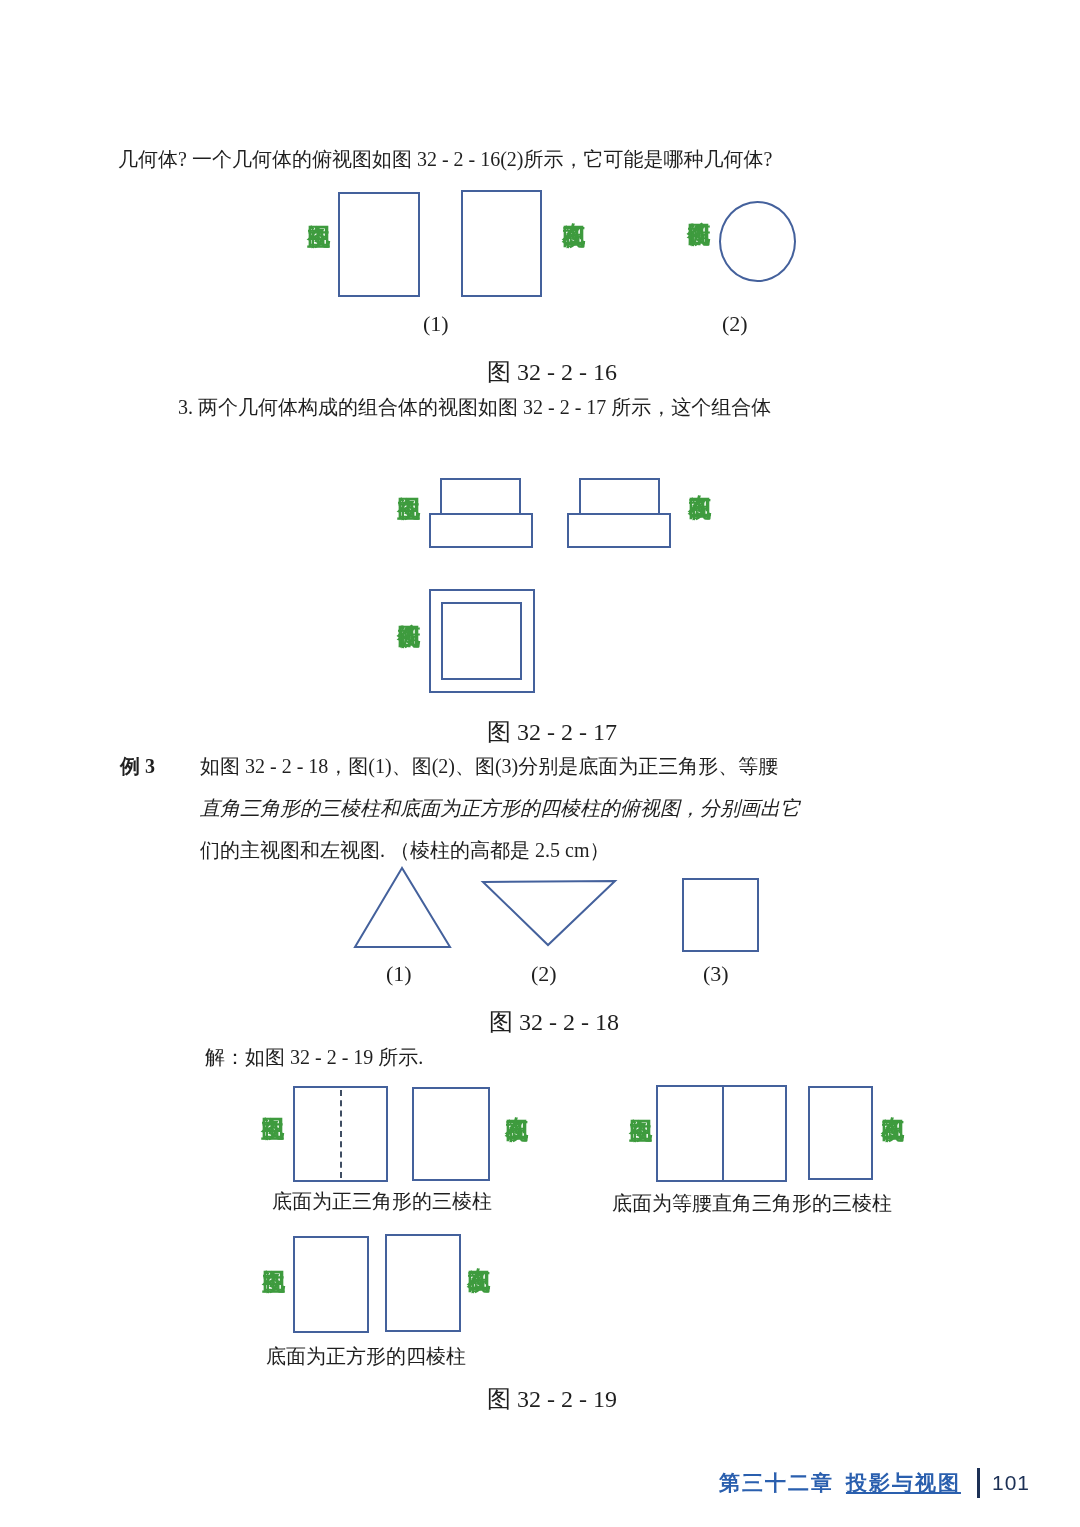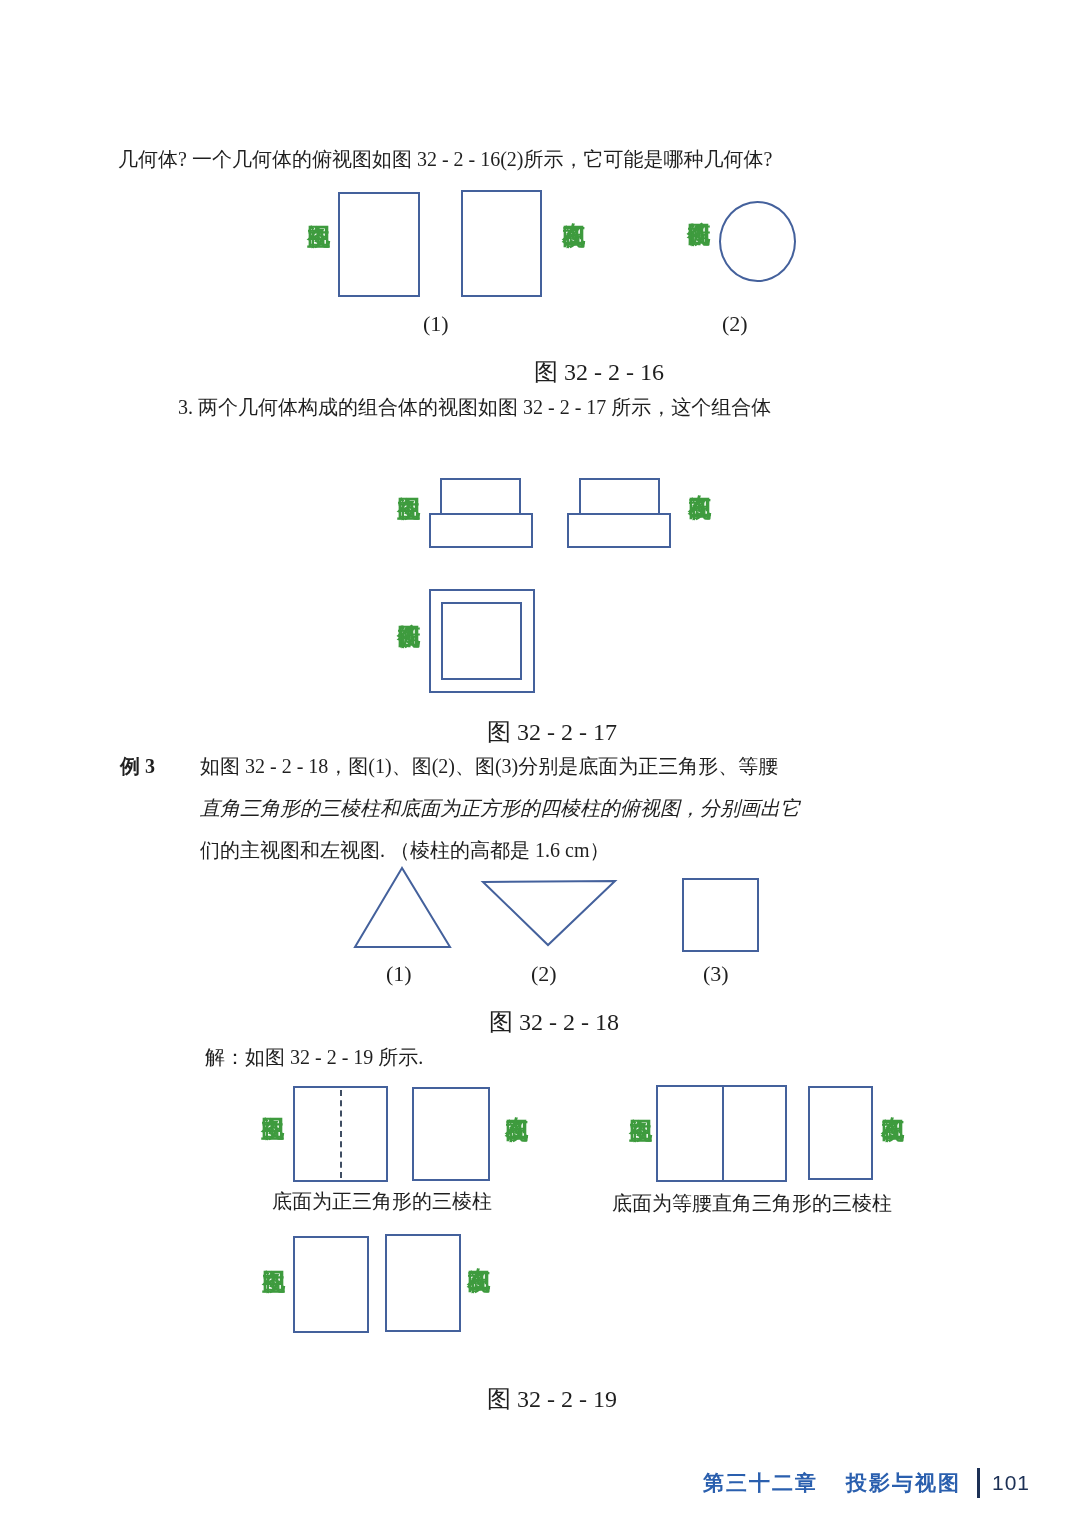--- a/index.html
+++ b/index.html
@@ -40,58 +40,58 @@
   .grp-caption{position:absolute;font-size:20px;white-space:nowrap;color:var(--ink);}
   .shape{stroke:var(--stroke);stroke-width:2;fill:none;}
   .footer{
     position:absolute;top:1468px;right:50px;
     display:flex;align-items:center;
     font-family:"Liberation Sans", sans-serif;
   }
   .footer .chapter,.footer .section{
     color:var(--footer-blue);font-weight:bold;font-size:21px;letter-spacing:2px;
   }
-  .footer .section{margin-left:28px;}
+  .footer .section{margin-left:12px;text-decoration:underline;}
   .footer .bar{width:3px;height:30px;background:var(--pagenum);margin:0 12px 0 16px;}
   .footer .pnum{color:var(--pagenum);font-weight:normal;font-size:21px;letter-spacing:1px;}
 </style>
 </head>
 <body>
 
 <div class="page">
 
   <div class="txt" style="left:118px;top:146px;">几何体? 一个几何体的俯视图如图 32 - 2 - 16(2)所示，它可能是哪种几何体?</div>
 
   <div class="vlabel" style="left:306px;top:205px;">主视图</div>
   <div class="rect" style="left:338px;top:192px;width:82px;height:105px;"></div>
   <div class="rect" style="left:461px;top:190px;width:81px;height:107px;"></div>
   <div class="vlabel" style="left:561px;top:205px;">左视图</div>
   <div class="vlabel" style="left:686px;top:203px;">俯视图</div>
   <div class="circle" style="left:719px;top:201px;width:77px;height:81px;"></div>
   <div class="sub" style="left:423px;top:311px;">(1)</div>
   <div class="sub" style="left:722px;top:311px;">(2)</div>
-  <div class="caption" style="left:487px;top:356px;margin-left:47px;">图 32 - 2 - 16</div>
+  <div class="caption" style="left:487px;top:356px;">图 32 - 2 - 16</div>
 
   <div class="txt" style="left:178px;top:394px;">3. 两个几何体构成的组合体的视图如图 32 - 2 - 17 所示，这个组合体</div>
 
   <div class="vlabel" style="left:396px;top:477px;">主视图</div>
   <div class="rect" style="left:440px;top:478px;width:81px;height:37px;"></div>
   <div class="rect" style="left:429px;top:513px;width:104px;height:35px;"></div>
   <div class="rect" style="left:579px;top:478px;width:81px;height:37px;"></div>
   <div class="rect" style="left:567px;top:513px;width:104px;height:35px;"></div>
   <div class="vlabel" style="left:687px;top:477px;">左视图</div>
   <div class="vlabel" style="left:396px;top:605px;">俯视图</div>
   <div class="rect" style="left:429px;top:589px;width:106px;height:104px;"></div>
   <div class="rect" style="left:441px;top:602px;width:81px;height:78px;"></div>
   <div class="caption" style="left:487px;top:716px;">图 32 - 2 - 17</div>
 
   <div class="txt bold" style="left:120px;top:753px;">例 3</div>
   <div class="txt" style="left:200px;top:753px;">如图 32 - 2 - 18，图(1)、图(2)、图(3)分别是底面为正三角形、等腰</div>
   <div class="txt" style="left:200px;top:795px;font-style:italic;">直角三角形的三棱柱和底面为正方形的四棱柱的俯视图，分别画出它</div>
-  <div class="txt" style="left:200px;top:837px;">们的主视图和左视图. （棱柱的高都是 1.6 cm）</div>
+  <div class="txt" style="left:200px;top:837px;">们的主视图和左视图. （棱柱的高都是 2.5 cm）</div>
 
   <svg style="position:absolute;left:340px;top:865px;" width="430" height="95" viewBox="0 0 430 95">
     <polygon class="shape" points="62,3 15,82 110,82"></polygon>
     <polygon class="shape" points="143,17 275,16 208,80"></polygon>
     <rect class="shape" x="343" y="14" width="75" height="72"></rect>
   </svg>
   <div class="sub" style="left:386px;top:961px;">(1)</div>
   <div class="sub" style="left:531px;top:961px;">(2)</div>
   <div class="sub" style="left:703px;top:961px;">(3)</div>
   <div class="caption" style="left:489px;top:1006px;">图 32 - 2 - 18</div>
@@ -111,20 +111,21 @@
     <div class="divider-line" style="left:64px;"></div>
   </div>
   <div class="rect" style="left:808px;top:1086px;width:65px;height:94px;"></div>
   <div class="vlabel" style="left:880px;top:1099px;">左视图</div>
   <div class="grp-caption" style="left:612px;top:1190px;text-align:right;">底面为等腰直角三角形的三棱柱</div>
 
   <div class="vlabel" style="left:261px;top:1250px;">主视图</div>
   <div class="rect" style="left:293px;top:1236px;width:76px;height:97px;"></div>
   <div class="rect" style="left:385px;top:1234px;width:76px;height:98px;"></div>
   <div class="vlabel" style="left:466px;top:1250px;">左视图</div>
+  <div class="grp-caption" style="left:266px;top:1343px;">底面为正方形的四棱柱</div>
 
   <div class="caption" style="left:487px;top:1383px;">图 32 - 2 - 19</div>
 
   <div class="footer">
     <span class="chapter">第三十二章</span>
     <span class="section">投影与视图</span>
     <span class="bar"></span>
     <span class="pnum">101</span>
   </div>
 

